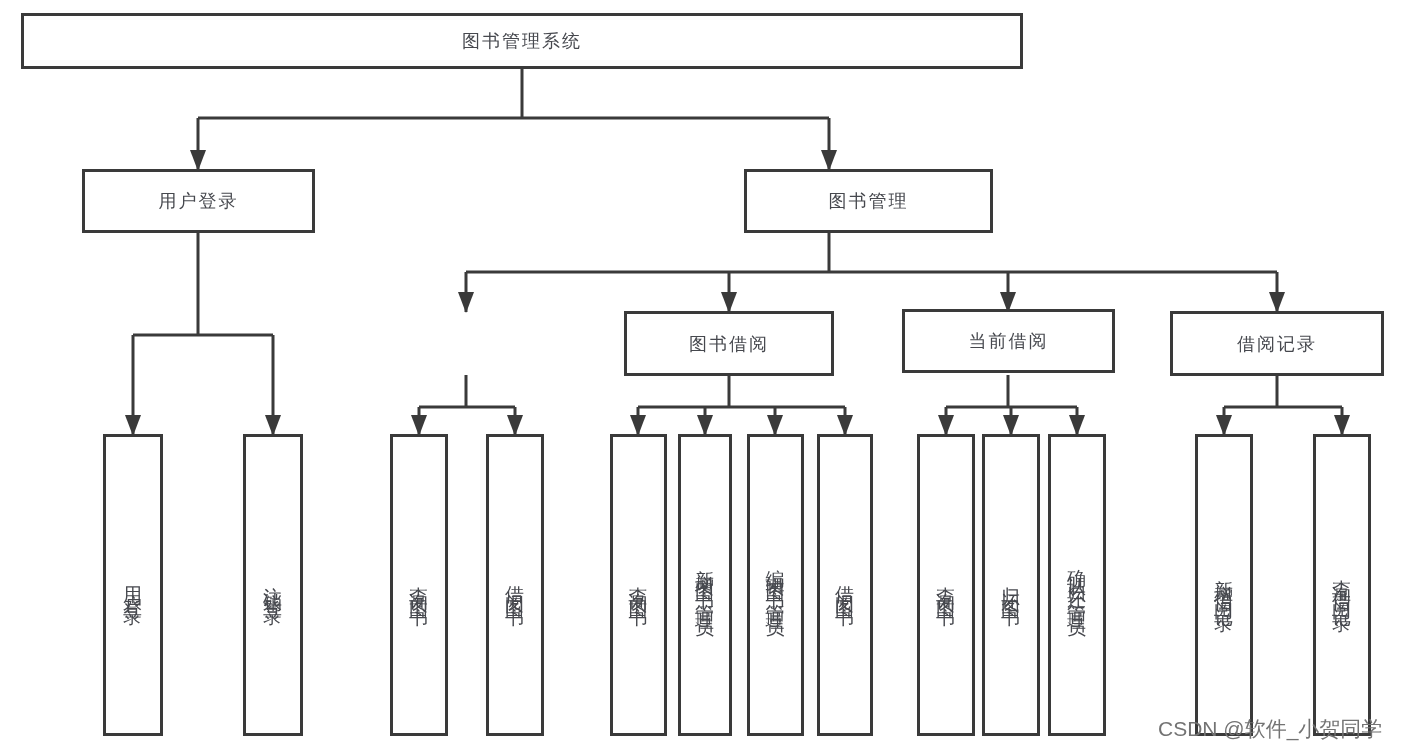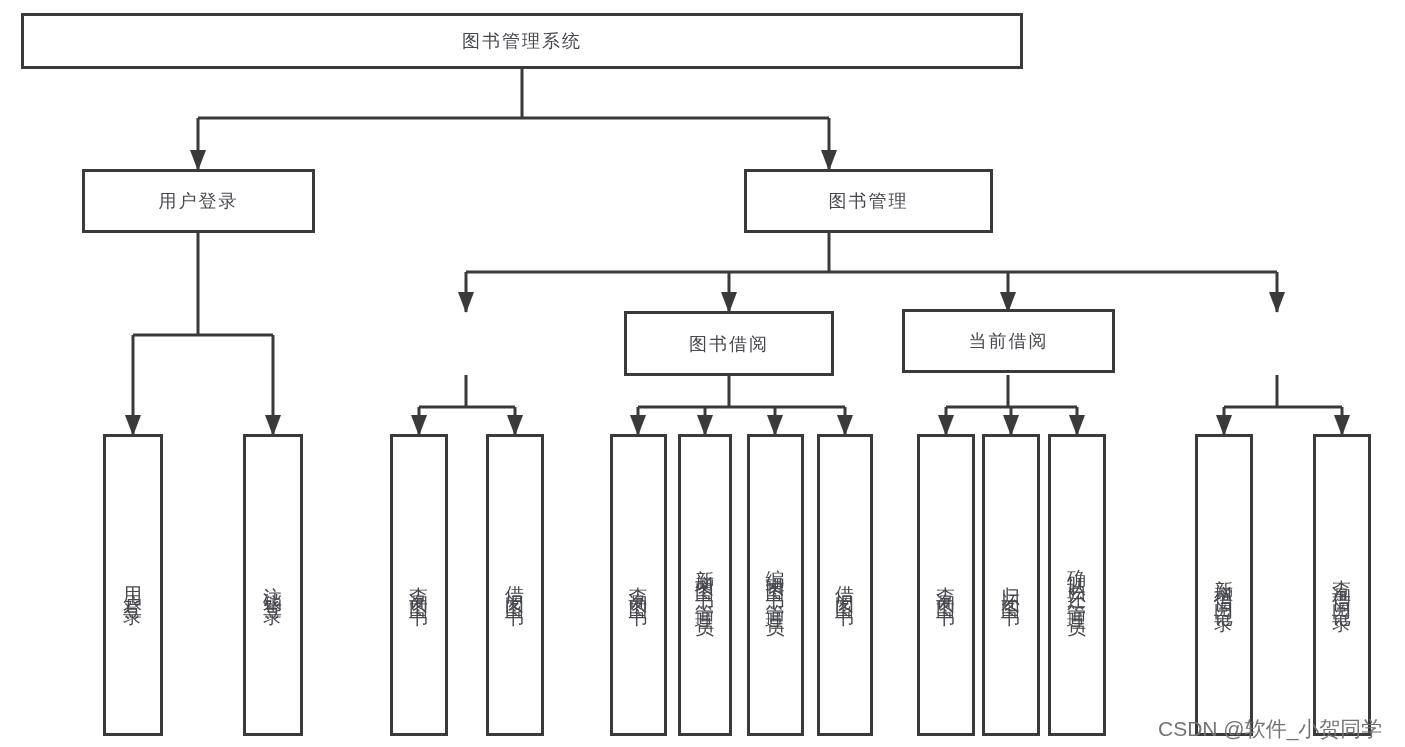--- a/index.html
+++ b/index.html
@@ -137,20 +137,23 @@
   <div class="node hbox l2b">
     <span>图书管理</span>
   </div>
 
   <div class="node hbox l3b">
     <span>图书借阅</span>
   </div>
   <div class="node hbox l3c">
     <span>当前借阅</span>
   </div>
+  <div class="node hbox l3d">
+    <span>借阅记录</span>
+  </div>
 
   <div class="node vbox leaf g1-1">
     <span>用户登录</span>
   </div>
   <div class="node vbox leaf g1-2">
     <span>注销登录</span>
   </div>
 
   <div class="node vbox leaf g2-1">
     <span>查询图书</span>

